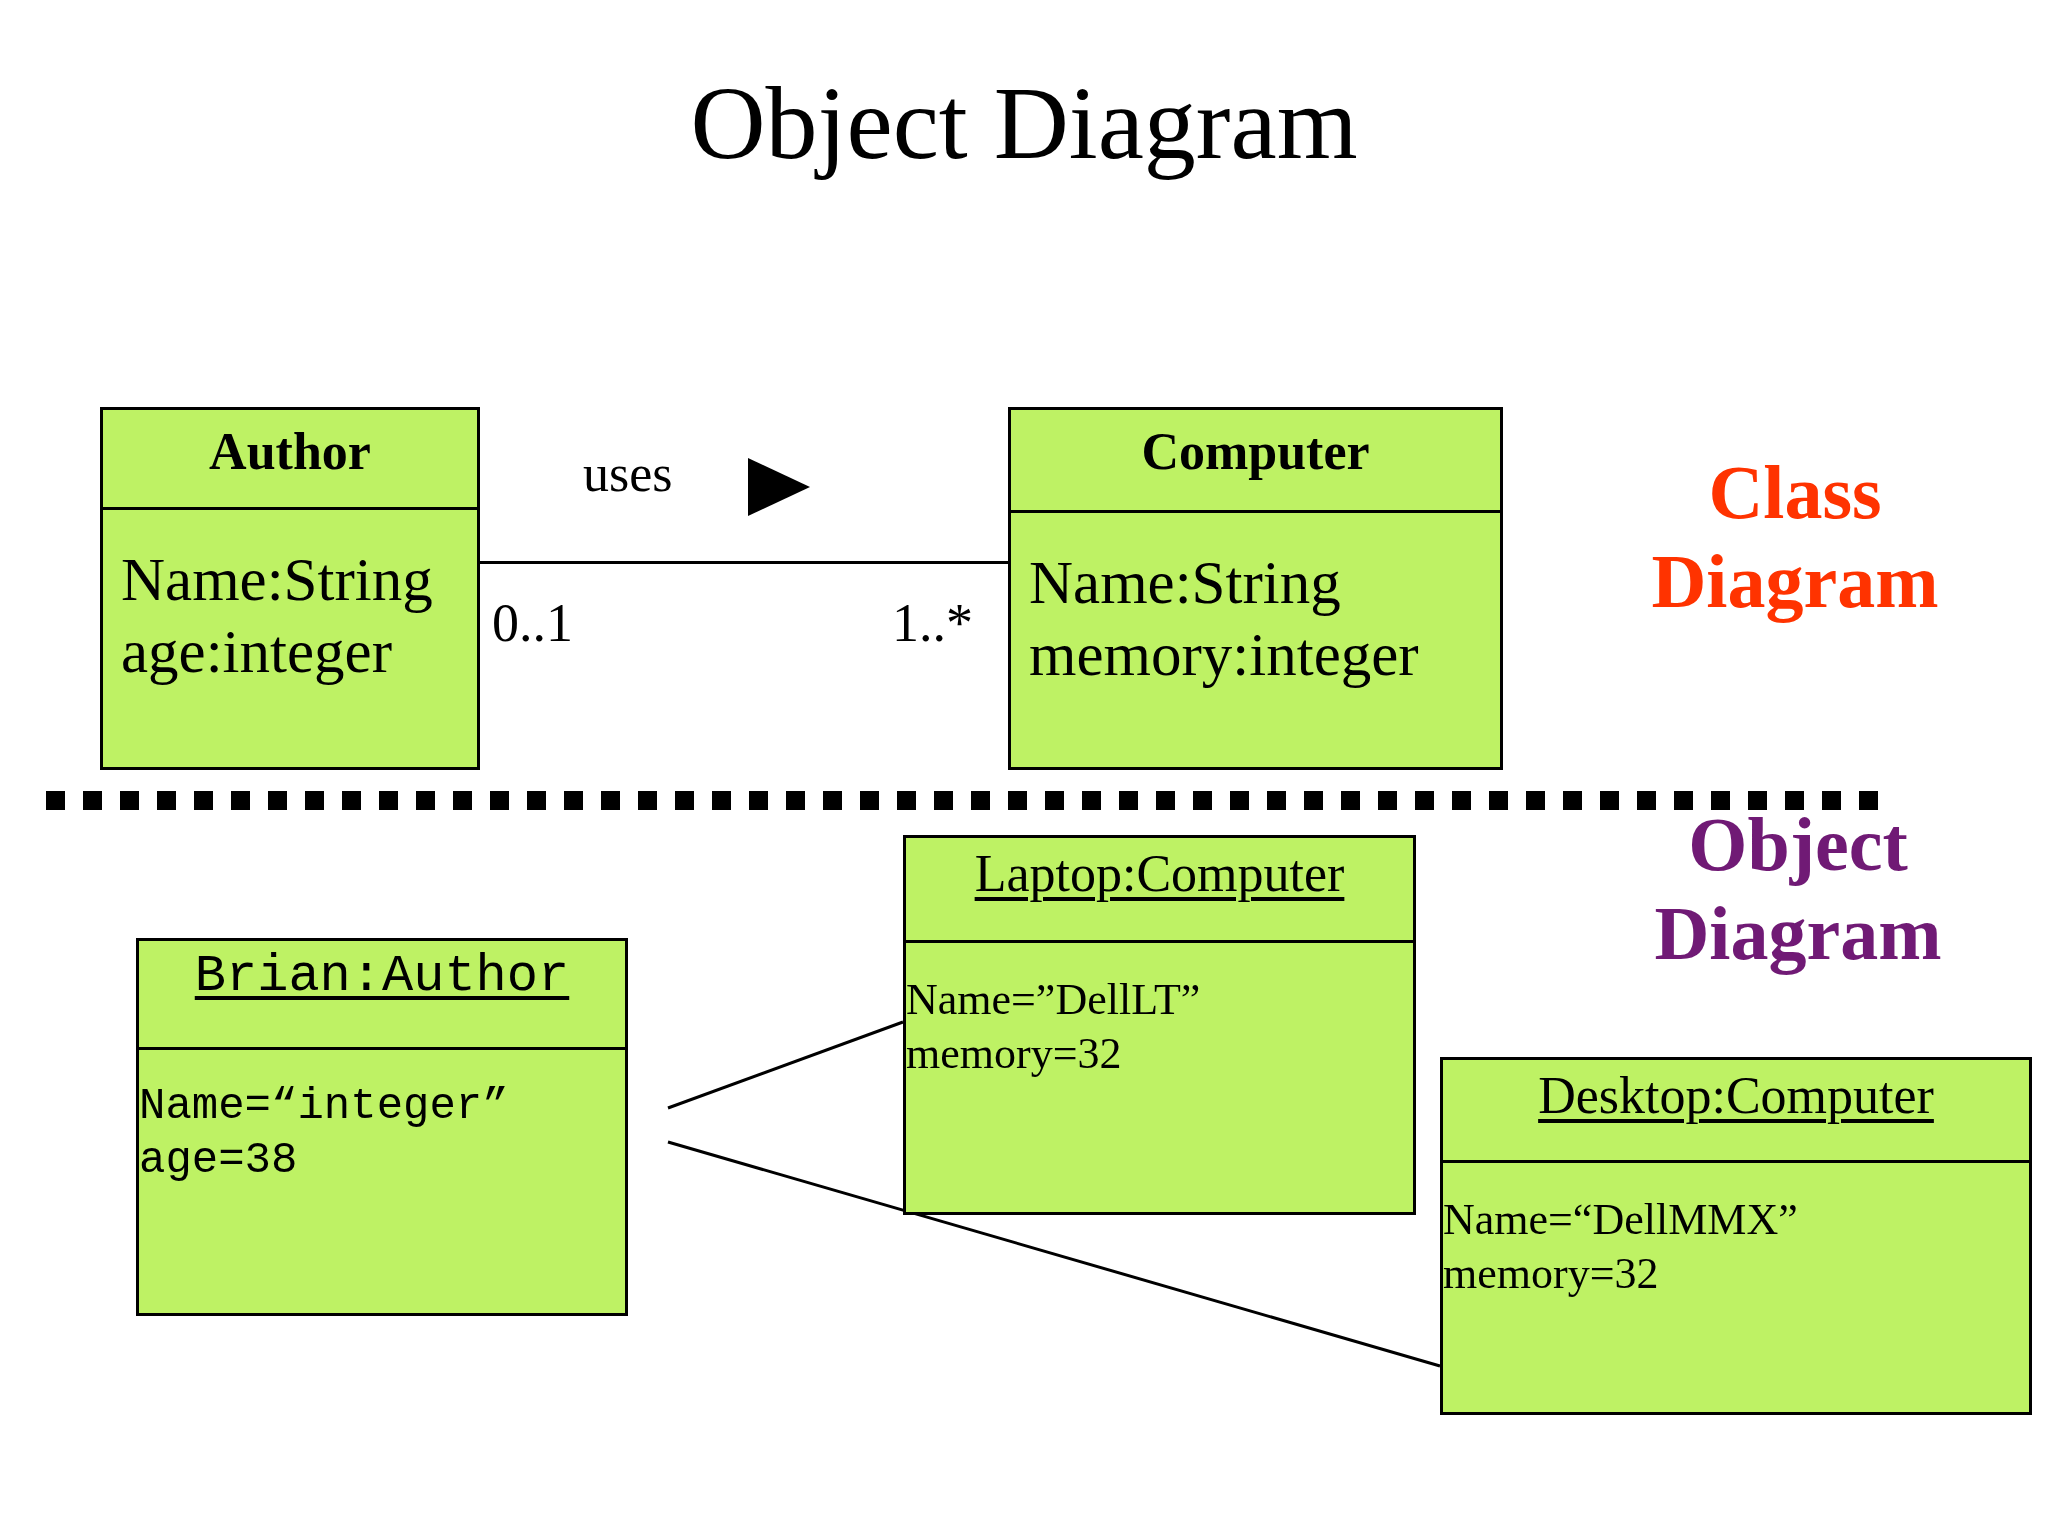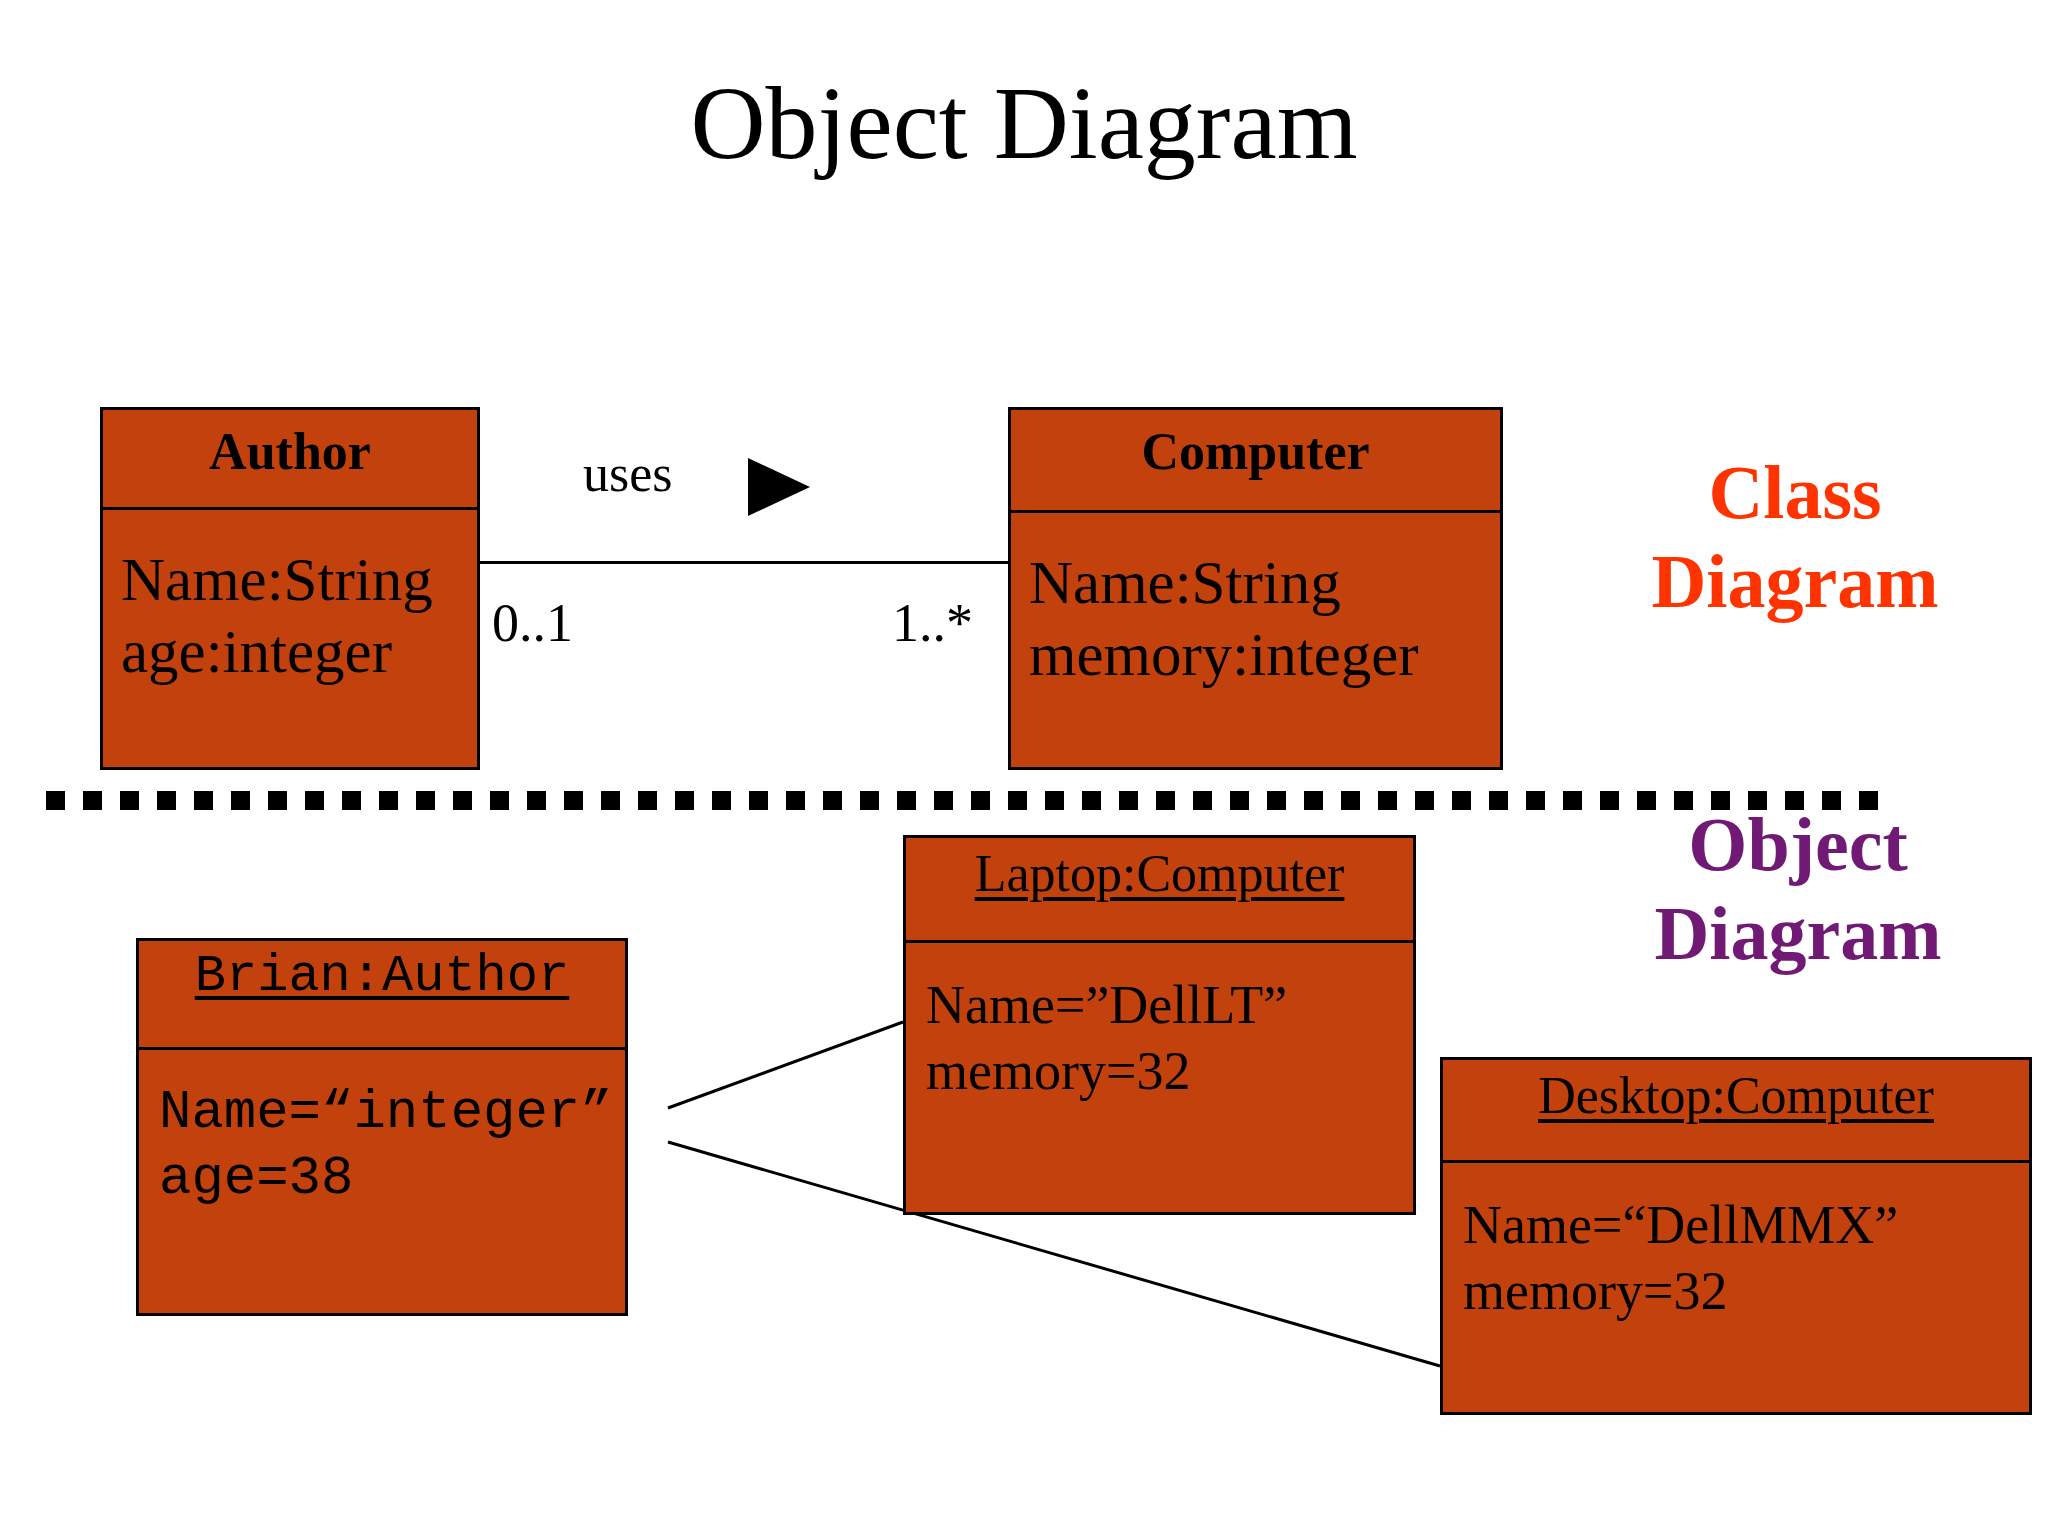--- a/index.html
+++ b/index.html
@@ -28,21 +28,21 @@
     line-height: 1.05;
     font-weight: 400;
     letter-spacing: 0px;
   }
 
   
   .uml-box {
     position: absolute;
     box-sizing: border-box;
     border: 3px solid #000000;
-    background: #c2410c;
+    background: #bef264;
   }
   .uml-header {
     box-sizing: border-box;
     width: 100%;
     text-align: center;
     white-space: nowrap;
   }
   .uml-divider {
     width: 100%;
     height: 0;
@@ -79,23 +79,22 @@
     line-height: 1.0;
     padding-top: 10px;
     padding-bottom: 6px;
   }
   .object-box .uml-header span.underlined {
     text-decoration: underline;
     text-underline-offset: 6px;
     text-decoration-thickness: 4px;
   }
   .object-box .uml-body {
-    padding-left: 20px;
     padding-top: 30px;
-    font-size: 54px;
+    font-size: 44px;
     line-height: 1.22;
   }
 
   
   #box-author      { left: 100px;  top: 407px;  width: 380px; height: 363px; }
   #box-author .uml-header   { height: 97px; }
   #box-computer    { left: 1008px; top: 407px; width: 495px; height: 363px; }
   #box-computer .uml-header { height: 100px; }
 
   #box-brian       { left: 136px;  top: 938px;  width: 492px; height: 378px; font-family: Liberation Mono, monospace; }

